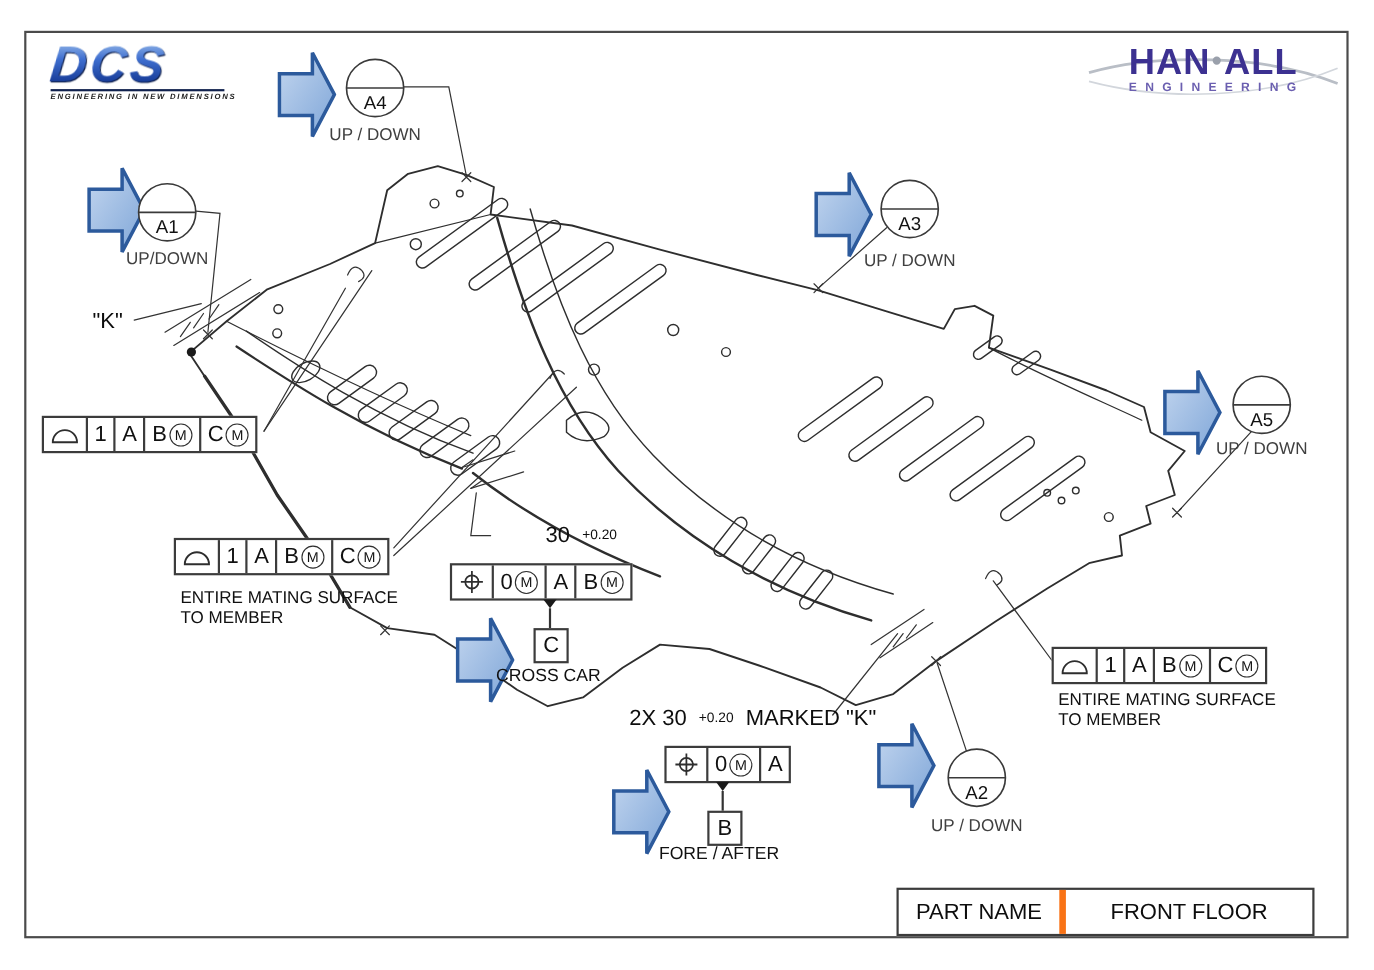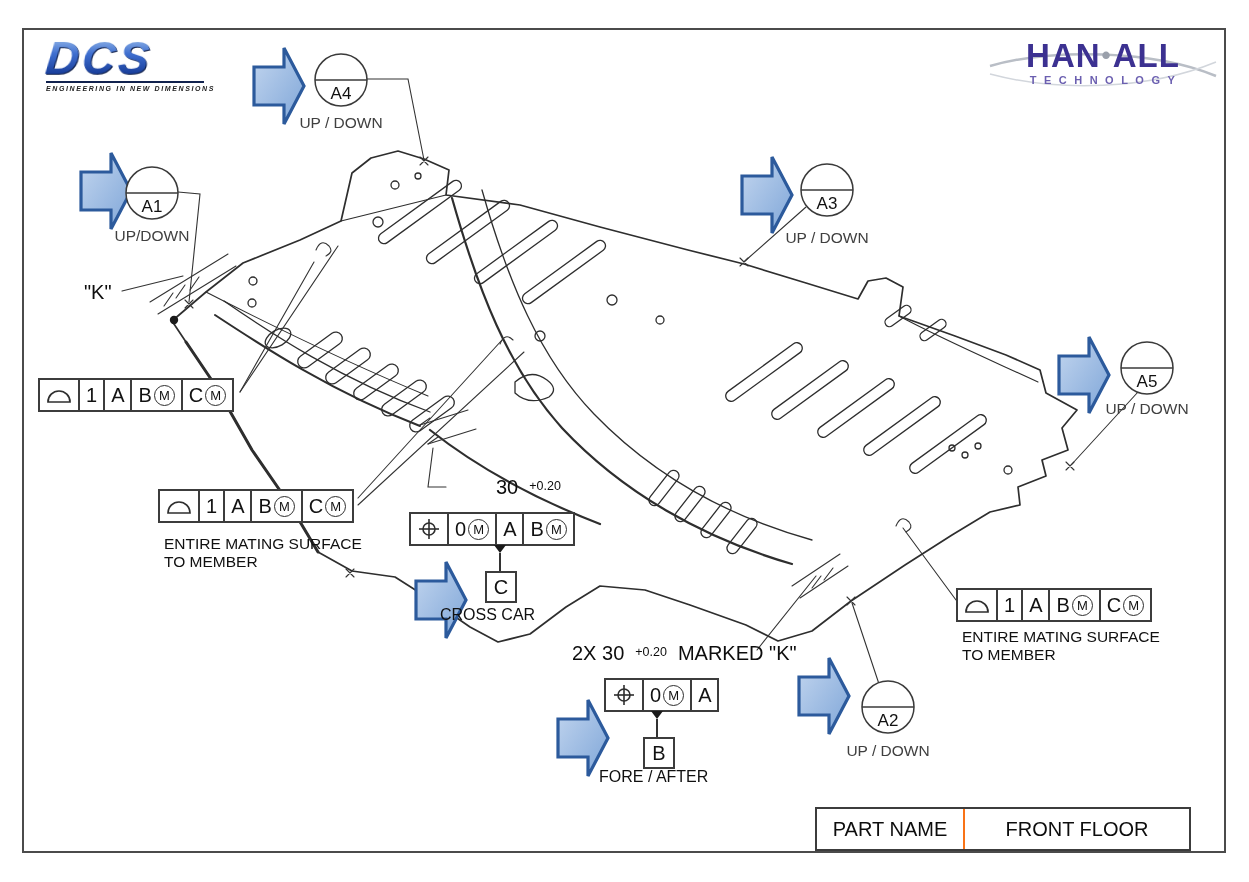--- a/index.html
+++ b/index.html
@@ -33,21 +33,21 @@
   .dbox { position:absolute; width:28px; height:28px; border:2px solid #3c3c3c; background:#fff; display:flex; align-items:center; justify-content:center; font-size:20px; color:#111; }
 
   
   .dim { position:absolute; display:flex; align-items:center; gap:11px; font-size:20px; color:#0d0d0d; white-space:nowrap;margin-left:44px; }
   .tol { display:inline-flex; flex-direction:row; font-size:12.5px; line-height:12px; text-align:left; transform:translateY(-2px); }
   .knote { position:absolute; font-size:20px; color:#0d0d0d; }
 
   
   .titleblock { position:absolute; left:815px; top:807px; display:flex; height:40px; border:2px solid #3c3c3c; background:#fff; }
   .titleblock .tb-cell { display:flex; align-items:center; justify-content:center; font-size:20px; color:#0d0d0d; }
-  .tb-label { width:146px; border-right:2px solid #f97316; }
+  .tb-label { width:146px; border-right:6px solid #f97316; }
   .tb-value { width:224px; }
 </style>
 </head>
 <body>
 
 <div class="canvas">
 
   <div class="sheet-border"></div>
 
   <svg width="0" height="0" style="position:absolute" aria-hidden="true">
@@ -169,21 +169,21 @@
     <div class="dcs-rule"></div>
     <div class="dcs-tag">ENGINEERING IN NEW DIMENSIONS</div>
   </div>
 
   <div class="hanall">
     <svg class="swoosh" width="230" height="58">
       <path d="M2 26 C65 8 165 10 228 36" fill="none" stroke="#b9bec6" stroke-width="2.5"></path>
       <path d="M2 34 C70 52 160 50 228 22" fill="none" stroke="#d2d6dc" stroke-width="1.5"></path>
     </svg>
     <div class="hanall-word"><span>HAN</span><span class="dot">•</span><span>ALL</span></div>
-    <div class="hanall-sub">TECHNOLOGY</div>
+    <div class="hanall-sub">ENGINEERING</div>
   </div>
 
   <svg class="abs" style="left:252px;top:42px" width="54" height="88">
       <polygon points="2,25 32,25 32,6 52,44 32,82 32,63 2,63" fill="url(#arrowGrad)" stroke="#2c5a9c" stroke-width="3.2" stroke-linejoin="miter"></polygon>
     </svg>
   <svg class="abs" style="left:79px;top:147px" width="54" height="88">
       <polygon points="2,25 32,25 32,6 52,44 32,82 32,63 2,63" fill="url(#arrowGrad)" stroke="#2c5a9c" stroke-width="3.2"></polygon>
     </svg>
   <svg class="abs" style="left:740px;top:151px" width="54" height="88">
       <polygon points="2,25 32,25 32,6 52,44 32,82 32,63 2,63" fill="url(#arrowGrad)" stroke="#2c5a9c" stroke-width="3.2"></polygon>
@@ -314,21 +314,21 @@
     <span class="cell">
         <span>B</span>
         <span class="mcirc">M</span>
       </span>
   </div>
   <svg class="abs" style="left:493px;top:544px" width="14" height="28">
       <polygon points="1,1 13,1 7,9" fill="#1a1a1a"></polygon>
       <line x1="7" y1="9" x2="7" y2="28" stroke="#333" stroke-width="2"></line>
     </svg>
   <div class="dbox" style="left:485px;top:571px">C</div>
-  <div class="caption" style="left:440px;top:606px;font-size:16px">CROSS CAR</div>
+  <div class="caption" style="left:451px;top:606px;font-size:16px">CROSS CAR</div>
 
   <div class="fcf" style="left:604px;top:678px">
     <span class="cell">
         <svg width="24" height="24">
           <circle cx="12" cy="12" r="6" fill="none" stroke="#2e2e2e" stroke-width="1.6"></circle>
           <line x1="12" y1="2" x2="12" y2="22" stroke="#2e2e2e" stroke-width="1.6"></line>
           <line x1="2" y1="12" x2="22" y2="12" stroke="#2e2e2e" stroke-width="1.6"></line>
         </svg>
       </span>
     <span class="cell">

